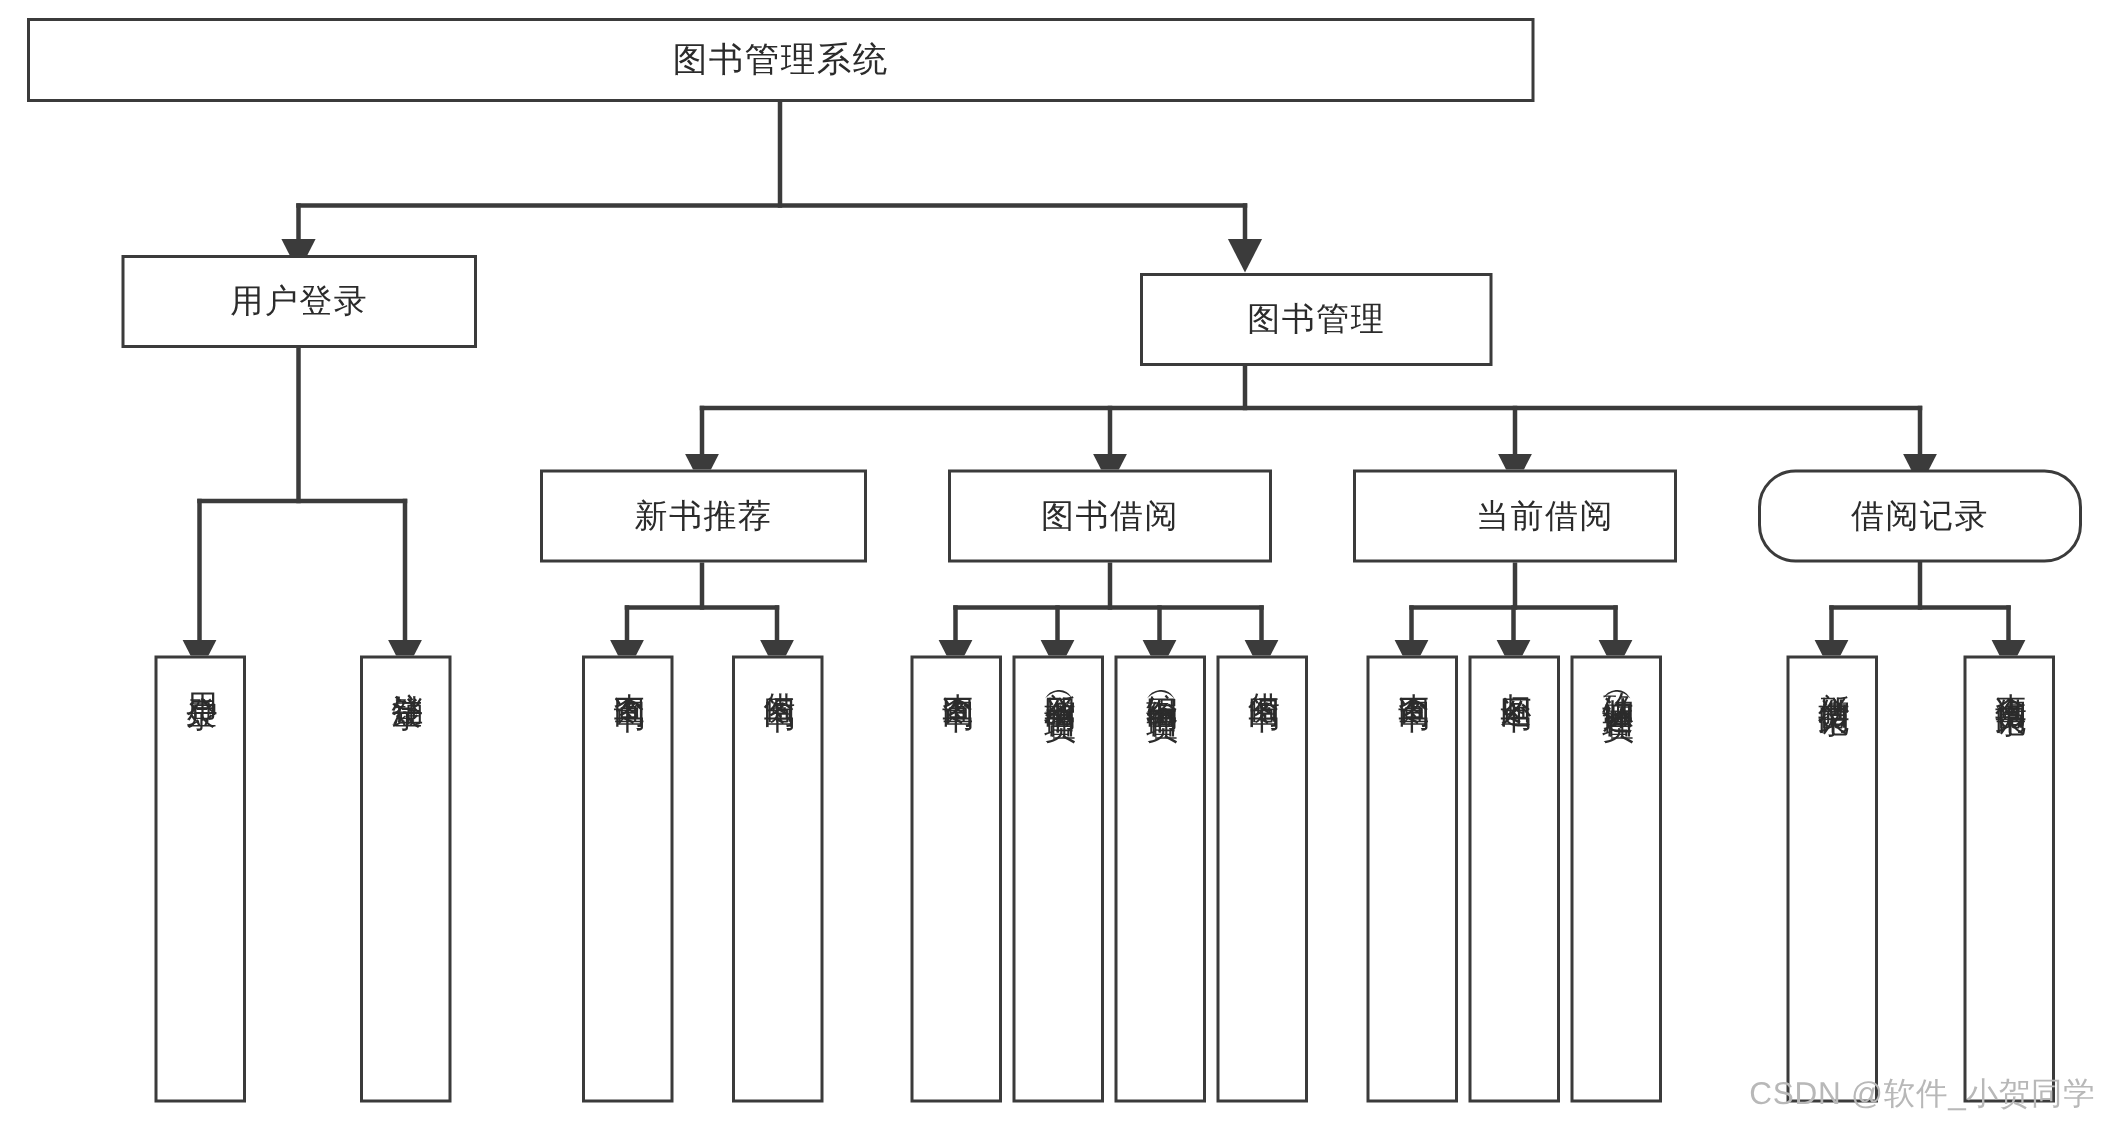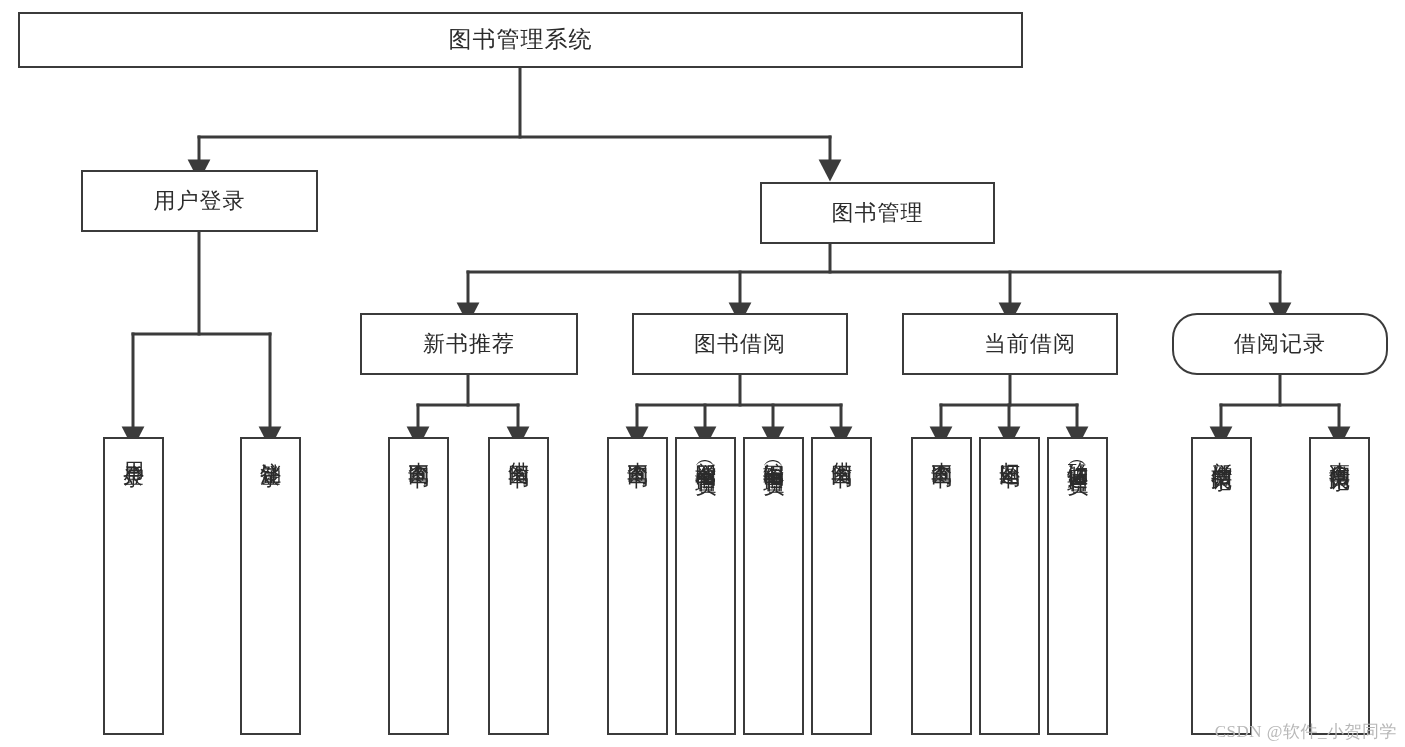--- a/index.html
+++ b/index.html
@@ -50,26 +50,25 @@
     text-orientation: upright;
     letter-spacing: 2px;
     white-space: nowrap;
     transform: rotate(0deg);
   }
   .node.root .label { font-size: 23px; }
   #watermark {
     position: absolute;
     right: 8px;
     bottom: 4px;
-    font-size: 17px;
+    font-size: 21px;
     color: #b8b8b8;
     letter-spacing: 0.5px;
     white-space: nowrap;
     pointer-events: none;
-    font-family: Liberation Serif, serif;
   }
 </style>
 </head>
 <body>
 
 <div id="canvas">
 
   <svg id="edges" viewBox="0 0 1405 747" xmlns="http://www.w3.org/2000/svg">
     <defs>
       <marker id="arrow" markerWidth="9" markerHeight="9" refX="1.2" refY="4.2" orient="auto" markerUnits="strokeWidth">

